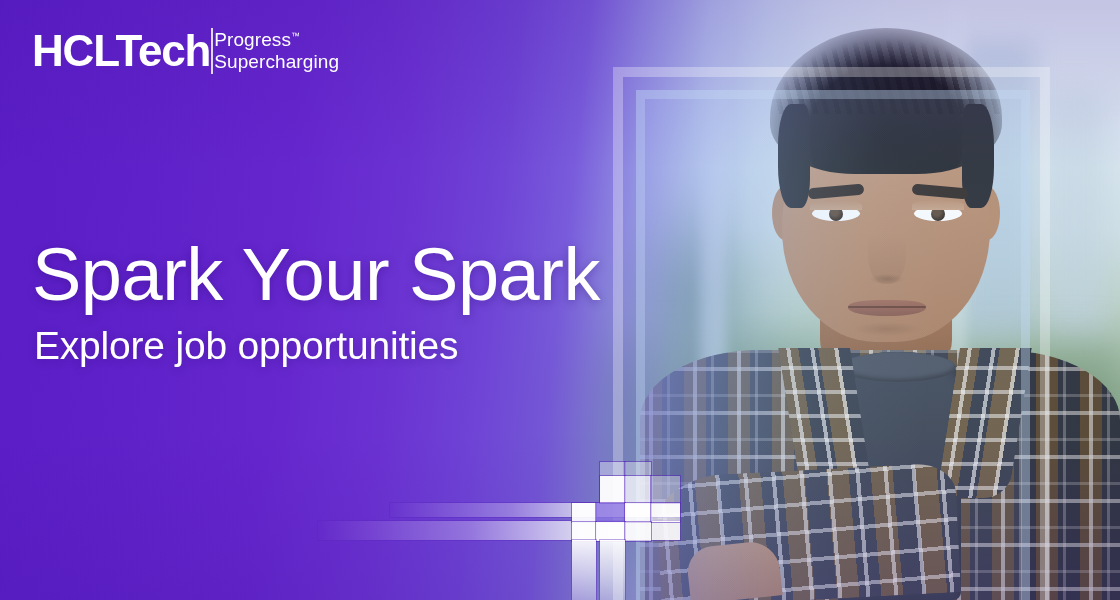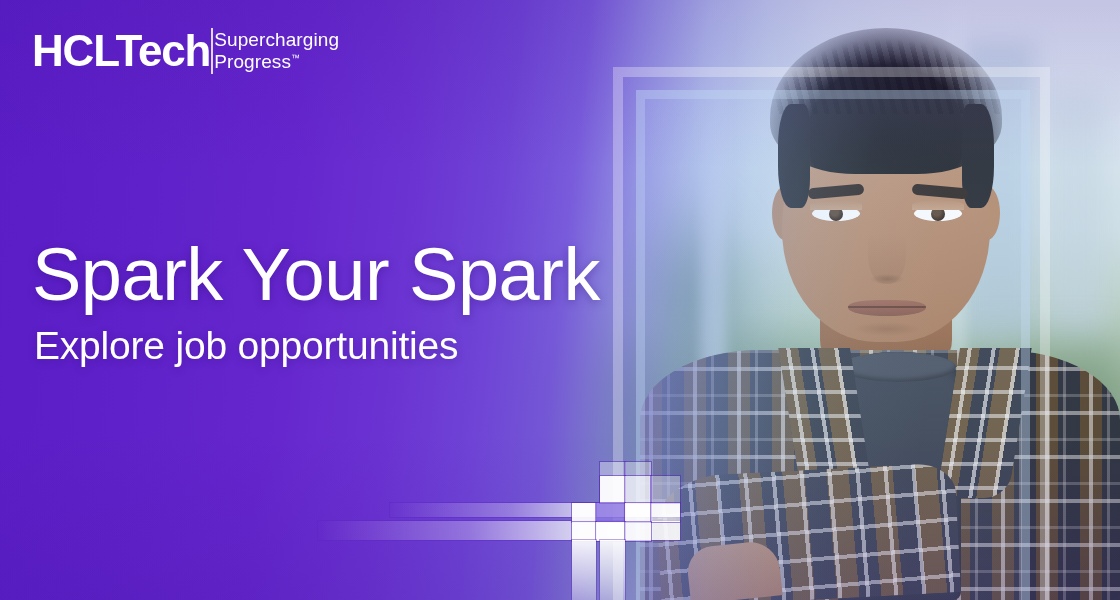--- a/index.html
+++ b/index.html
@@ -499,21 +499,21 @@
     <div class="cell mid" style="left:625px;top:522px;width:26px;height:19px;"></div>
 
     <div class="vbar v1"></div>
     <div class="vbar v2"></div>
   </div>
 
   <div class="logo">
     <div class="logo-word">HCLTech</div>
     <div class="logo-divider"></div>
     <div class="logo-tag">
+      <div><span>Progress</span><sup>™</sup></div>
       <div>Supercharging</div>
-      <div><span>Progress</span><sup>™</sup></div>
     </div>
   </div>
 
   <div class="headline">Spark Your Spark</div>
   <div class="subhead">Explore job opportunities</div>
 
 </div>
 
 </body></html>

